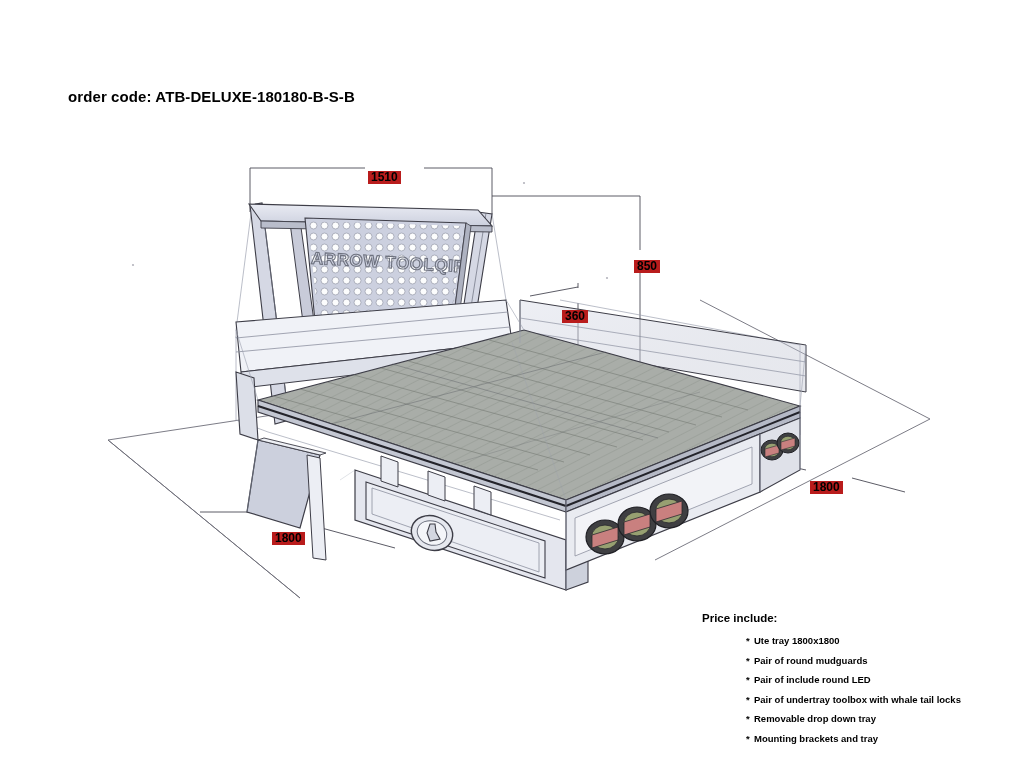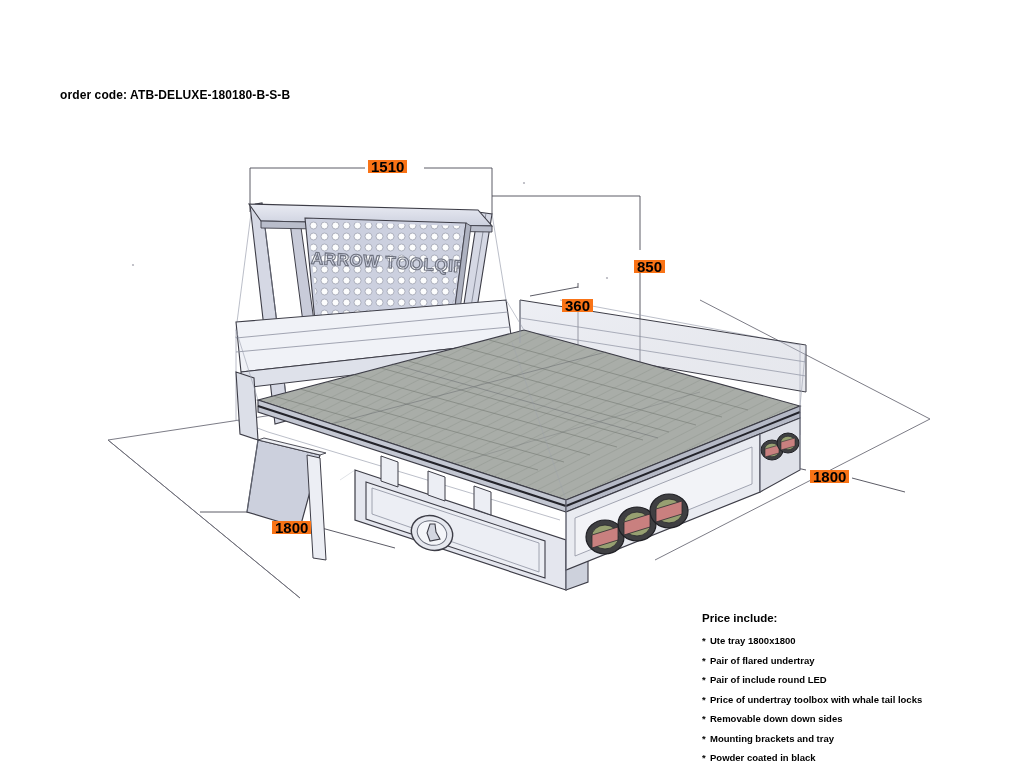--- a/index.html
+++ b/index.html
@@ -20,42 +20,43 @@
   #canvas-root {
     position: absolute;
     inset: 0;
     width: 1024px;
     height: 768px;
   }
 
   
   .order-code {
     position: absolute;
-    left: 60px;
+    left: 68px;
     top: 88px;
-    font-size: 12px;
+    font-size: 15px;
     font-weight: bold;
     letter-spacing: 0.1px;
     white-space: nowrap;
     color: #000000;
   }
 
   
   .dim-label {
     position: absolute;
-    font-size: 15px;
+    font-size: 12px;
     font-weight: bold;
     color: #000000;
     white-space: nowrap;
-    background: #f97316;
+    background: #b91c1c;
     padding: 0 3px;
     line-height: 13px;
+    margin-top: 11px;
   }
   .dim-1510 { left: 368px; top: 160px; }
-  .dim-850  { left: 634px; top: 260px; }
+  .dim-850  { left: 634px; top: 249px; }
   .dim-360  { left: 562px; top: 299px; }
   .dim-1800-left  { left: 272px; top: 521px; }
   .dim-1800-right { left: 810px; top: 470px; }
 
   
   .price-block {
     position: absolute;
     left: 702px;
     top: 611px;
     width: 300px;
@@ -71,20 +72,21 @@
     list-style: none;
     margin: 0;
     padding: 0;
   }
   .price-list li {
     font-size: 9.5px;
     font-weight: bold;
     color: #000000;
     line-height: 19.5px;
     white-space: nowrap;
+    margin-left: 44px;
   }
   .price-list li .bullet-star {
     display: inline-block;
     width: 8px;
   }
 
   
   #drawing {
     position: absolute;
     left: 0;
@@ -354,33 +356,30 @@
 
   <div class="dim-label dim-1800-right">1800</div>
 
   <div class="price-block">
     <div class="price-title">Price include:</div>
     <ul class="price-list">
       <li>
         <span class="bullet-star">*</span><span>Ute tray 1800x1800</span>
       </li>
       <li>
-        <span class="bullet-star">*</span><span>Pair of flared undertray</span>
+        <span class="bullet-star">*</span><span>Pair of round mudguards</span>
       </li>
       <li>
         <span class="bullet-star">*</span><span>Pair of include round LED</span>
       </li>
       <li>
-        <span class="bullet-star">*</span><span>Price of undertray toolbox with whale tail locks</span>
-      </li>
-      <li>
-        <span class="bullet-star">*</span><span>Removable down down sides</span>
+        <span class="bullet-star">*</span><span>Pair of undertray toolbox with whale tail locks</span>
+      </li>
+      <li>
+        <span class="bullet-star">*</span><span>Removable drop down tray</span>
       </li>
       <li>
         <span class="bullet-star">*</span><span>Mounting brackets and tray</span>
-      </li>
-      <li>
-        <span class="bullet-star">*</span><span>Powder coated in black</span>
       </li>
     </ul>
   </div>
 
 </div>
 
 </body></html>

